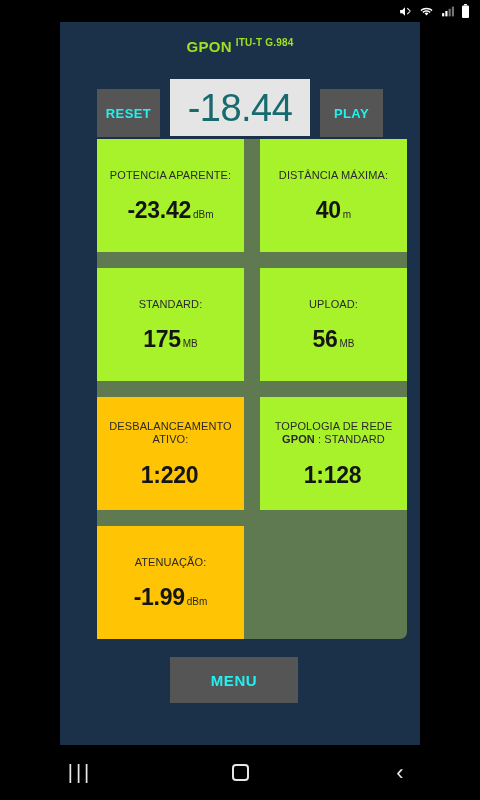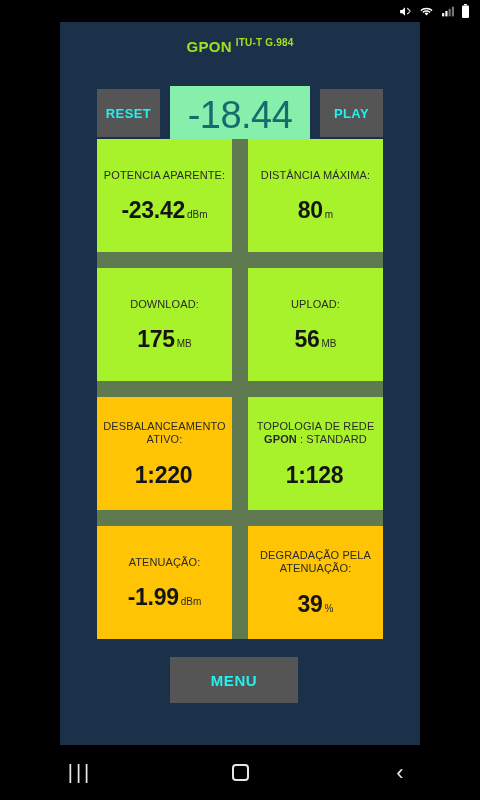--- a/index.html
+++ b/index.html
@@ -97,43 +97,43 @@
     justify-content: center;
     box-sizing: border-box;
     cursor: pointer;
   }
   #reset-btn { left: 37px; }
   #play-btn  { left: 260px; }
 
   .display {
     position: absolute;
     left: 110px;
-    top: 19px;
+    top: 12px;
     width: 140px;
     height: 57px;
-    background: #86efac;
+    background: #e5e5e5;
     display: flex;
     align-items: center;
     justify-content: center;
     box-sizing: border-box;
   }
   .display .value {
     font-size: 38px;
     font-weight: normal;
     color: #176a6e;
     letter-spacing: -0.5px;
     line-height: 1;
   }
 
   
   .grid {
     position: absolute;
     left: 37px;
     top: 117px;
-    width: 286px;
+    width: 310px;
     height: 500px;
     background: #5f7a50;
     display: grid;
     grid-template-columns: 1fr 1fr;
     grid-template-rows: 1fr 1fr 1fr 1fr;
     gap: 16px;
     box-sizing: border-box;
     border-radius: 7px;
   }
   .cell {
@@ -301,27 +301,27 @@
         <div class="label">POTENCIA APARENTE:</div>
         <div class="value-row">
           <span class="value">-23.42</span>
           <span class="unit">dBm</span>
         </div>
       </div>
 
       <div class="cell green">
         <div class="label">DISTÂNCIA MÁXIMA:</div>
         <div class="value-row">
-          <span class="value">80</span>
+          <span class="value">40</span>
           <span class="unit">m</span>
         </div>
       </div>
 
       <div class="cell green">
-        <div class="label">DOWNLOAD:</div>
+        <div class="label">STANDARD:</div>
         <div class="value-row">
           <span class="value">175</span>
           <span class="unit">MB</span>
         </div>
       </div>
 
       <div class="cell green">
         <div class="label">UPLOAD:</div>
         <div class="value-row">
           <span class="value">56</span>
@@ -347,27 +347,20 @@
       </div>
 
       <div class="cell orange">
         <div class="label">ATENUAÇÃO:</div>
         <div class="value-row">
           <span class="value">-1.99</span>
           <span class="unit">dBm</span>
         </div>
       </div>
 
-      <div class="cell orange">
-        <div class="label">DEGRADAÇÃO PELA ATENUAÇÃO:</div>
-        <div class="value-row">
-          <span class="value">39</span>
-          <span class="unit">%</span>
-        </div>
-      </div>
 
     </div>
 
     <div class="menu-btn">MENU</div>
 
   </div>
 
   <div class="navbar">
     <div class="nav-key">
       <span class="nav-recents">|||</span>

